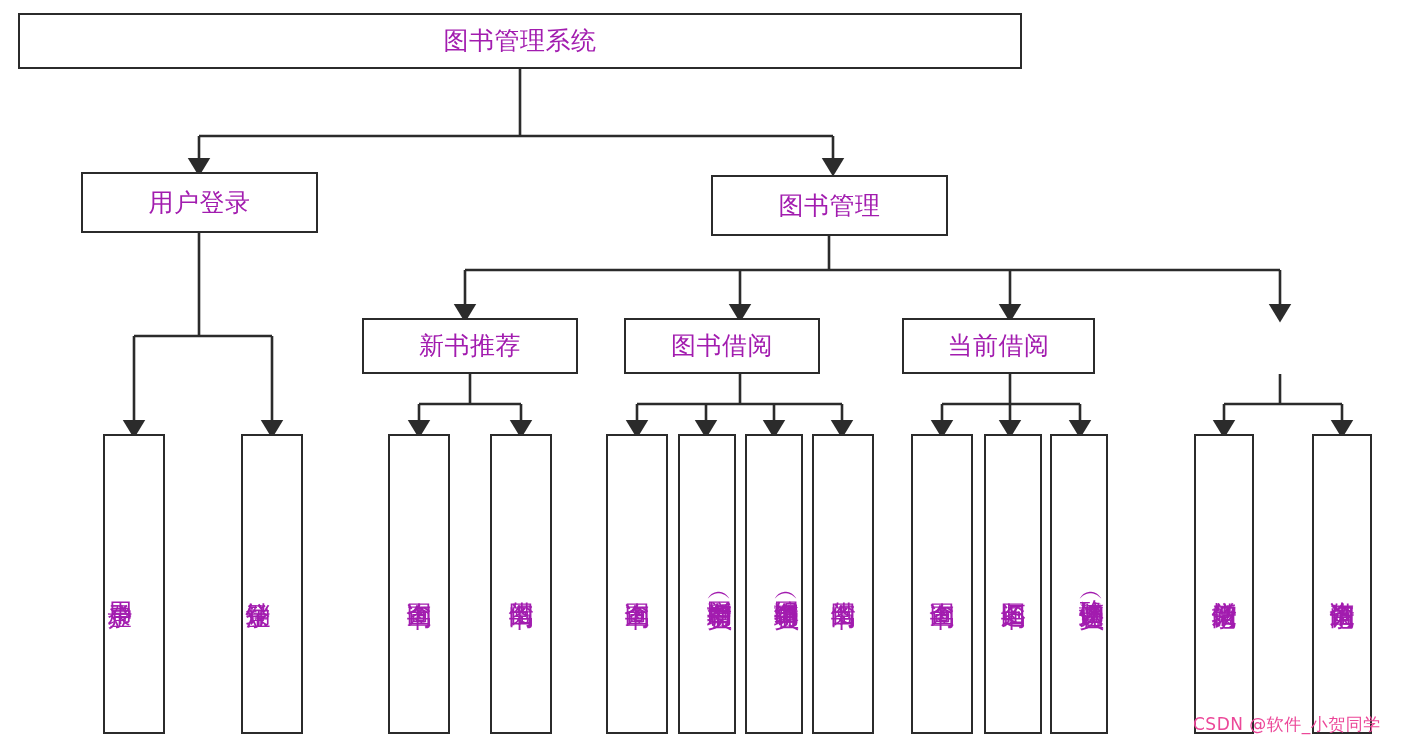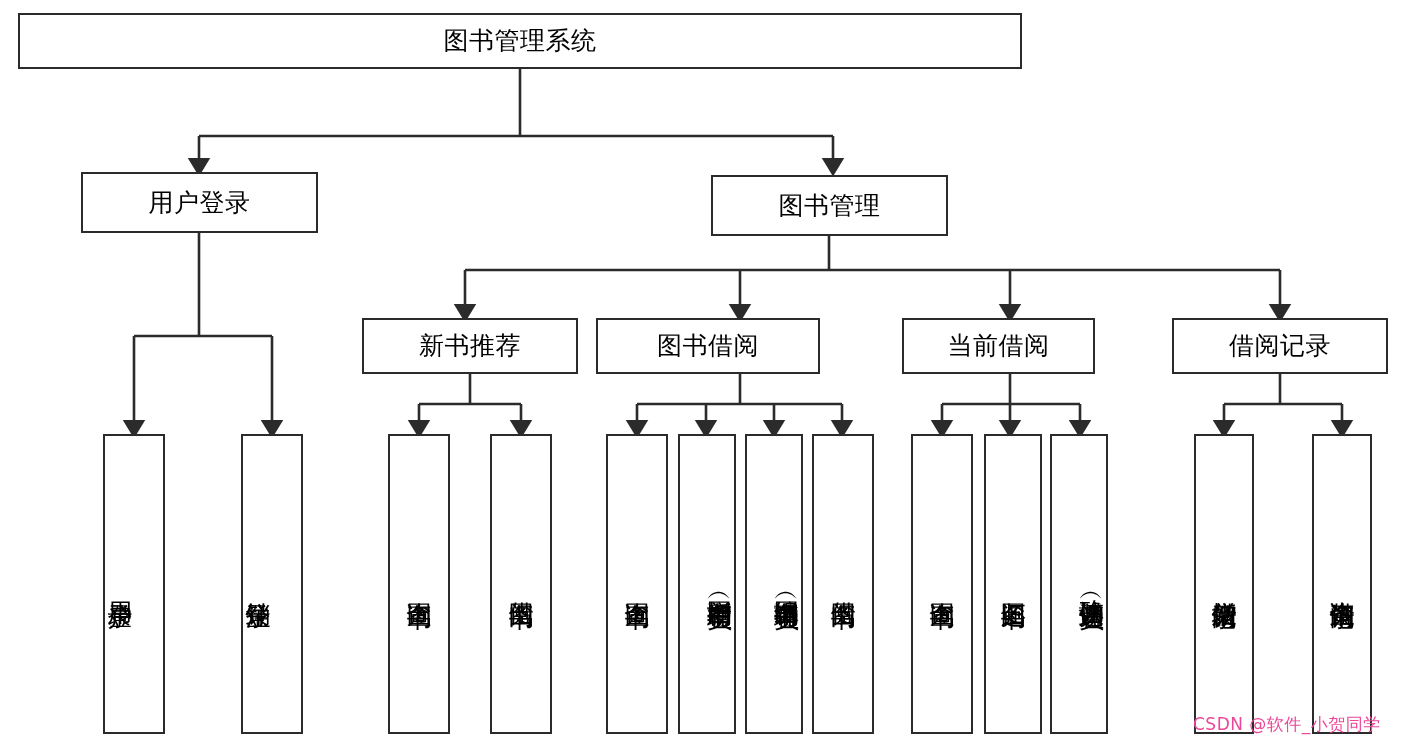--- a/index.html
+++ b/index.html
@@ -26,21 +26,21 @@
     pointer-events: none;
   }
   .node {
     position: absolute;
     box-sizing: border-box;
     border: 2px solid #2b2b2b;
     background: #ffffff;
     display: flex;
     align-items: center;
     justify-content: center;
-    color: #000000;
+    color: #a21caf;
   }
   .node-h {
     font-size: 25px;
     line-height: 1.2;
     letter-spacing: 0.5px;
   }
   .node-v {
     writing-mode: vertical-rl;
     text-orientation: upright;
     font-size: 25px;
@@ -128,28 +128,25 @@
   <div class="node node-h" style="left:81px; top:172px; width:237px; height:61px;">
     <span>用户登录</span>
   </div>
   <div class="node node-h" style="left:711px; top:175px; width:237px; height:61px;">
     <span>图书管理</span>
   </div>
 
   <div class="node node-h" style="left:362px; top:318px; width:216px; height:56px;text-align:center;">
     <span>新书推荐</span>
   </div>
-  <div class="node node-h" style="left:596px; top:318px; width:224px; height:56px;">
+  <div class="node node-h" style="left:624px; top:318px; width:196px; height:56px;">
     <span>图书借阅</span>
   </div>
   <div class="node node-h" style="left:902px; top:318px; width:193px; height:56px;">
     <span>当前借阅</span>
-  </div>
-  <div class="node node-h" style="left:1172px; top:318px; width:216px; height:56px;">
-    <span>借阅记录</span>
   </div>
 
   <div class="node node-v align-end" style="left:103px; top:434px; width:62px; height:300px;">
     <span>用户登录</span>
   </div>
   <div class="node node-v align-end" style="left:241px; top:434px; width:62px; height:300px;">
     <span>注销登录</span>
   </div>
 
   <div class="node node-v" style="left:388px; top:434px; width:62px; height:300px;">

